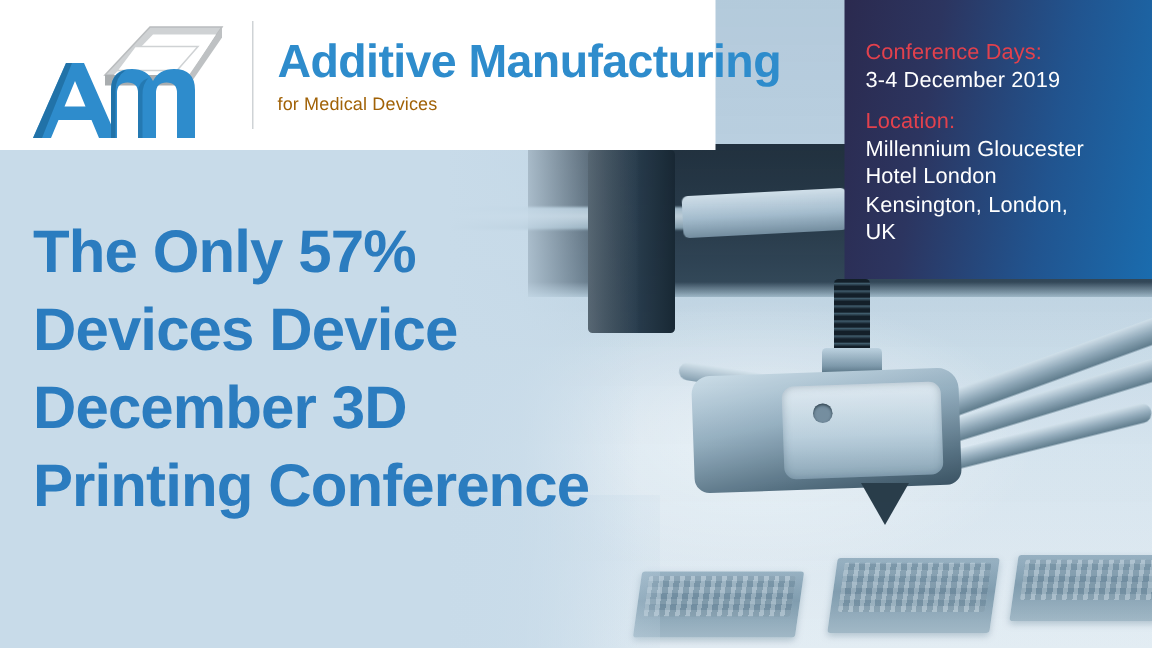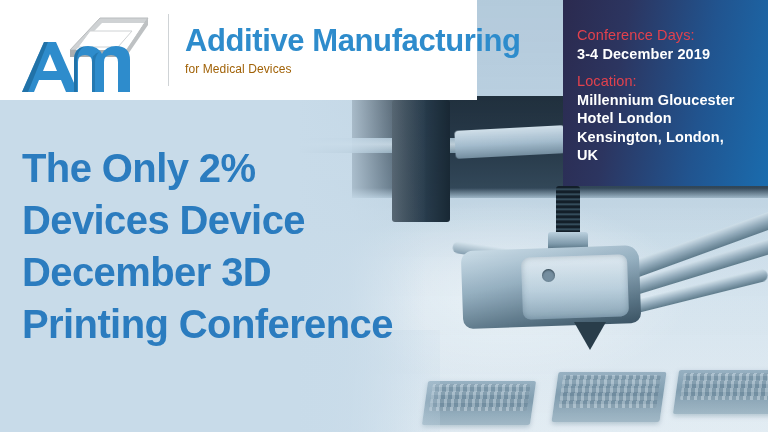--- a/index.html
+++ b/index.html
@@ -243,21 +243,21 @@
   .info-label {
     color: #e2414d;
     font-size: 14.5px;
     font-weight: 400;
     line-height: 1.28;
     letter-spacing: 0.1px;
   }
   .info-value {
     color: #ffffff;
     font-size: 14.5px;
-    font-weight: 700;
+    font-weight: 400;
     line-height: 1.28;
     letter-spacing: 0.1px;
     margin-bottom: 9px;
   }
 
   
   .headline {
     position: absolute;
     left: 22px; top: 142px;
     width: 470px;
@@ -345,19 +345,19 @@
     <div class="info-label">Location:</div>
     <div class="info-value">
       <div>Millennium Gloucester</div>
       <div>Hotel London</div>
       <div>Kensington, London,</div>
       <div>UK</div>
     </div>
   </div>
 
   <div class="headline">
-    <div class="headline-line">The Only 2%</div>
+    <div class="headline-line">The Only 57%</div>
     <div class="headline-line">Devices Device</div>
     <div class="headline-line">December 3D</div>
     <div class="headline-line">Printing Conference</div>
   </div>
 
 </div>
 
 </body></html>

